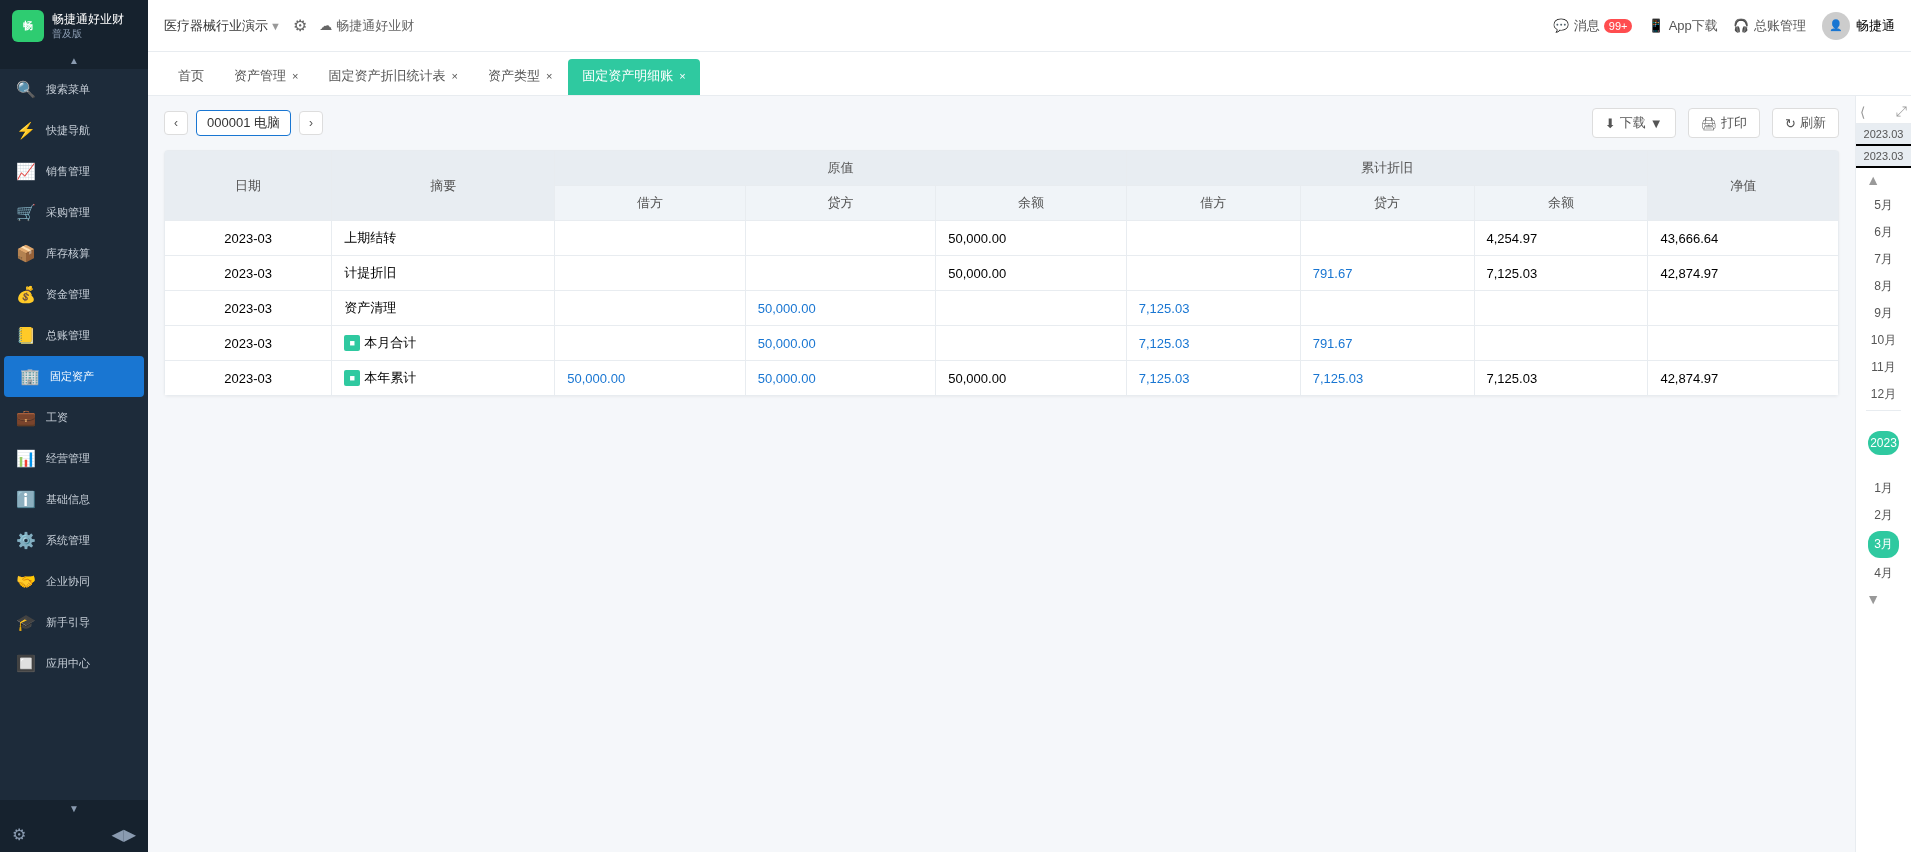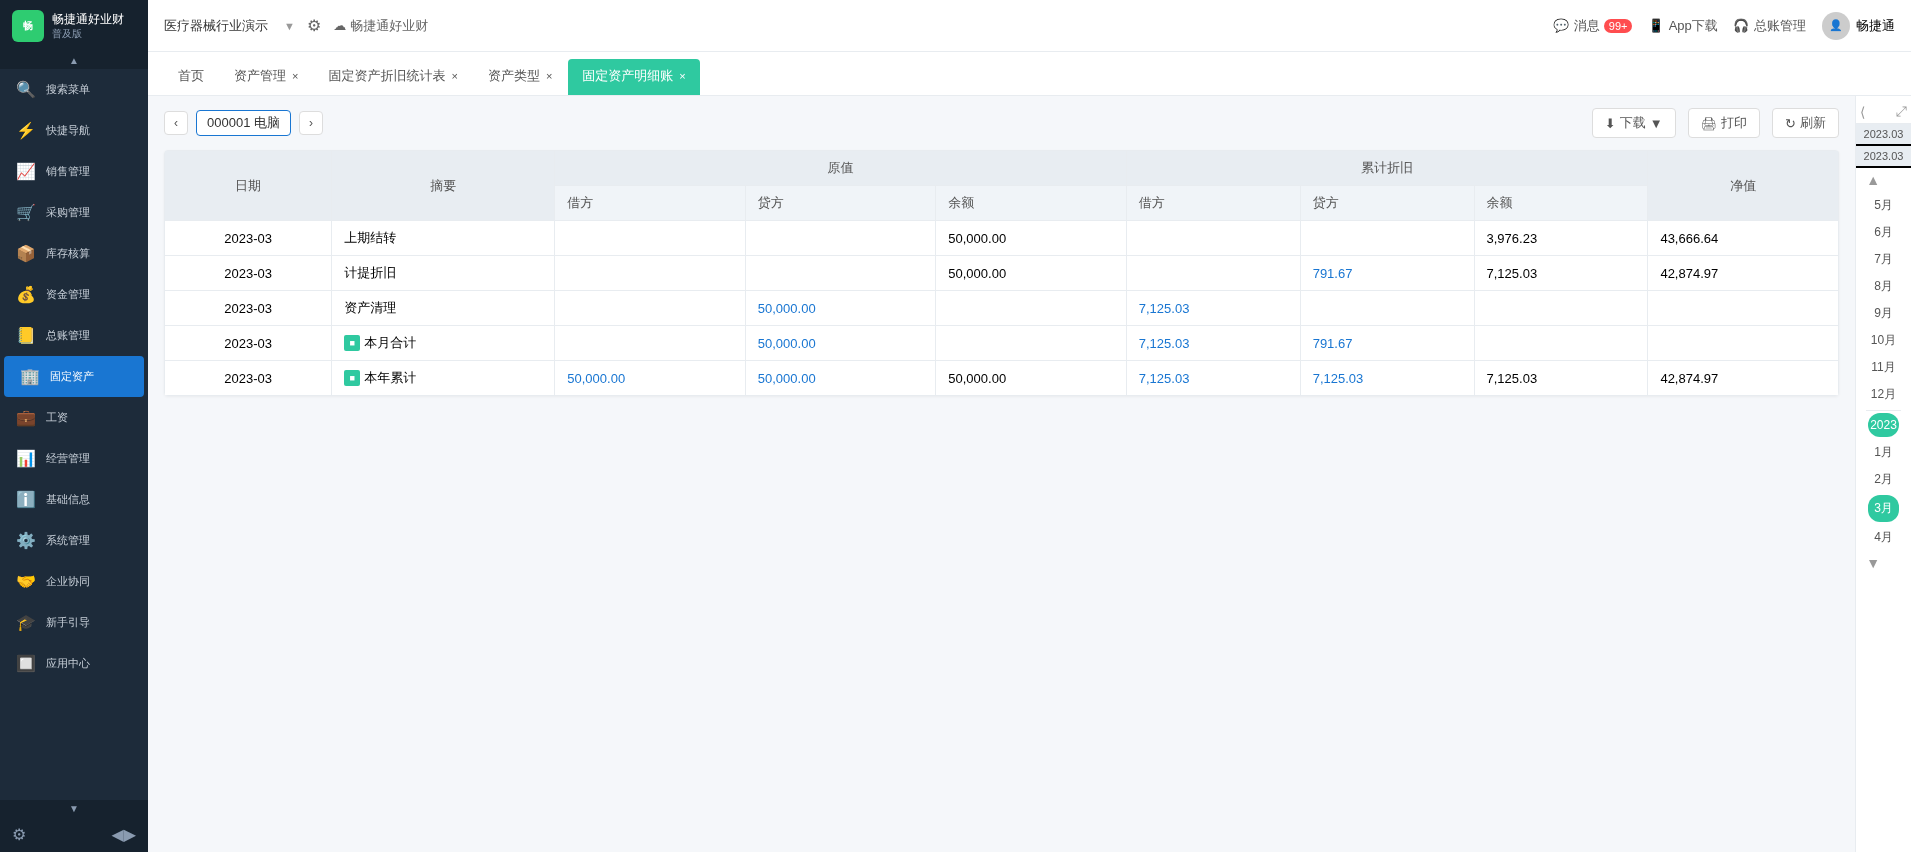--- a/index.html
+++ b/index.html
@@ -77,21 +77,21 @@
       border-bottom: 1px solid #e8ecf0;
       padding: 0 16px;
       height: 52px;
       display: flex;
       align-items: center;
       justify-content: space-between;
       flex-shrink: 0;
     }
     .topbar-left { display: flex; align-items: center; gap: 12px; }
     .topbar-company {
-      display: flex; align-items: center; gap: 16px;
+      display: flex; align-items: center; gap: 2px;
       font-size: 13px; color: #333;
       cursor: pointer;
     }
     .topbar-company-arrow { color: #999; font-size: 11px; }
     .topbar-settings { color: #666; font-size: 16px; cursor: pointer; }
     .topbar-experience {
       display: flex; align-items: center; gap: 4px;
       font-size: 13px; color: #666; cursor: pointer;
     }
     .topbar-right { display: flex; align-items: center; gap: 16px; }
@@ -184,21 +184,21 @@
     .data-table th, .data-table td {
       border: 1px solid #e8ecf0;
       padding: 8px 12px;
       text-align: left;
       font-size: 13px;
     }
     .data-table th {
       background: #f0f4f8;
       color: #555;
       font-weight: normal;
-      text-align: left;
+      text-align: center;
     }
     .data-table td.date-col { text-align: center; }
     .data-table td.desc-col { text-align: left; }
     .group-header th {
       background: #e8edf2;
       font-weight: normal;
       text-align: center;
     }
     .badge-green {
       display: inline-flex; align-items: center; justify-content: center;
@@ -234,21 +234,21 @@
       text-align: center;
       padding: 5px 2px;
       font-size: 12px;
       color: #555;
       cursor: pointer;
     }
     .timeline-item.active-year {
       background: #2fc9a0;
       color: #fff;
       border-radius: 12px;
-      margin: 2px 6px;
+      margin: 20px 6px;
       width: calc(100% - 12px);
     }
     .timeline-item.active-month {
       background: #2fc9a0;
       color: #fff;
       border-radius: 12px;
       margin: 2px 6px;
       width: calc(100% - 12px);
     }
     .timeline-separator { height: 1px; background: #e8ecf0; width: 80%; margin: 2px auto; }
@@ -448,21 +448,21 @@
         <tbody id="table-body">
 
         <tr>
     <td class="date-col">2023-03</td>
     <td class="desc-col"><span>上期结转</span></td>
     <td style="color:inherit"></td>
     <td style="color:inherit"></td>
     <td>50,000.00</td>
     <td style="color:inherit"></td>
     <td style="color:inherit"></td>
-    <td>3,976.23</td>
+    <td>4,254.97</td>
     <td>43,666.64</td>
   </tr>
             <tr>
     <td class="date-col">2023-03</td>
     <td class="desc-col"><span>计提折旧</span></td>
     <td style="color:inherit"></td>
     <td style="color:inherit"></td>
     <td>50,000.00</td>
     <td style="color:inherit"></td>
     <td style="color:#1976d2">791.67</td>

